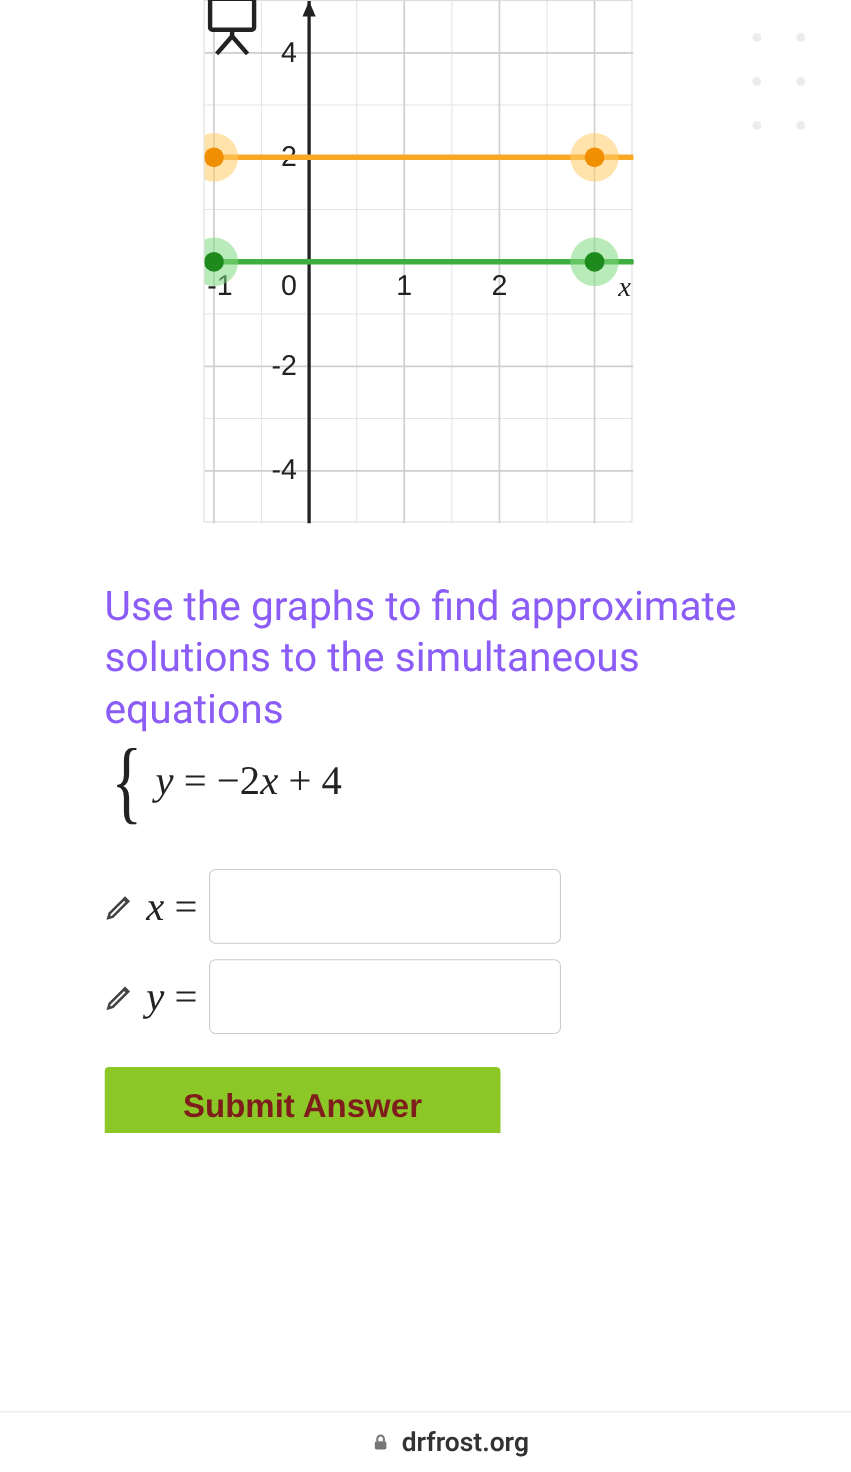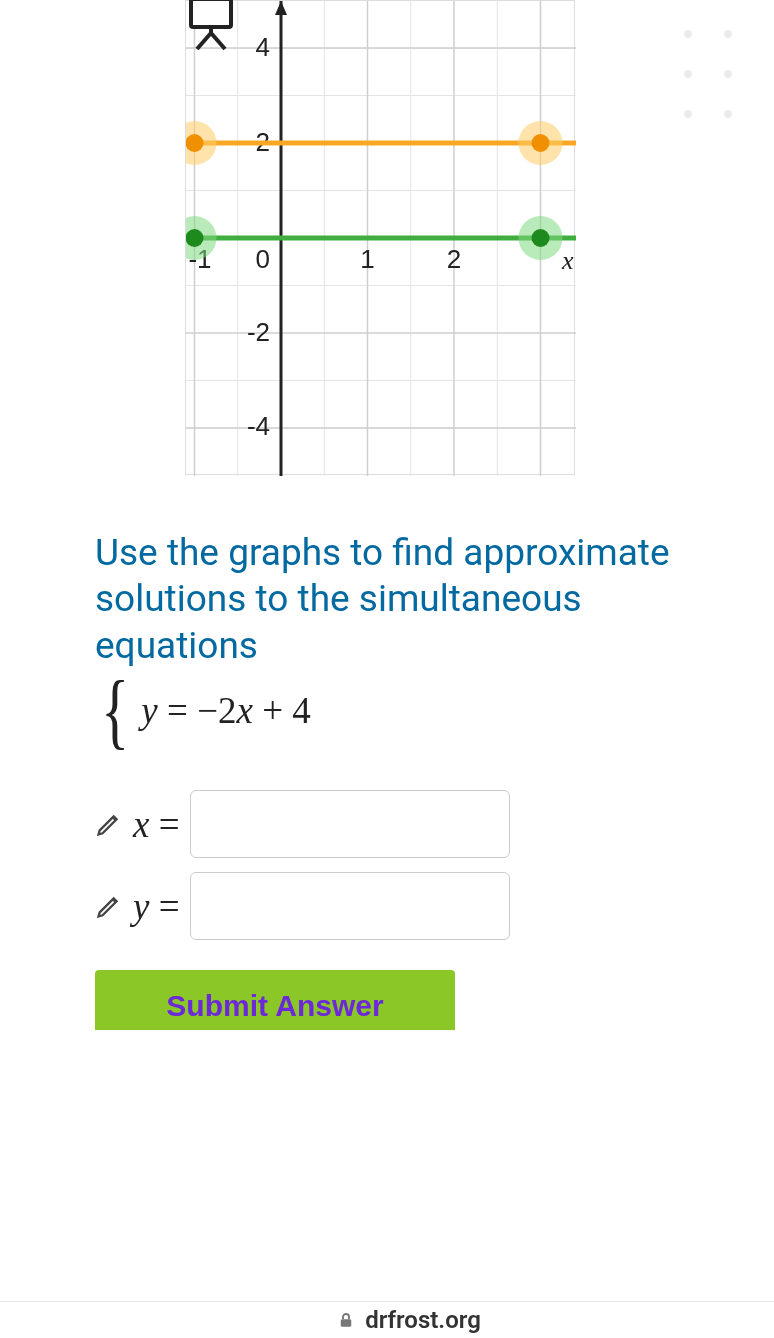--- a/index.html
+++ b/index.html
@@ -10,41 +10,41 @@
   
   .graph-wrap { position: relative; width: 390px; height: 475px; margin-left: 90px; margin-top: 0; border: 1px solid #ddd; background: #fff; overflow: visible; }
   .graph-svg { display: block; }
   .axis-label { font-family: 'Times New Roman', Times, serif; font-style: italic; font-size: 26px; fill: #222; }
   .tick-label { font-family: Arial, sans-serif; font-size: 26px; fill: #222; }
   
   
   .easel { position: absolute; top: -10px; left: -5px; width: 60px; height: 60px; }
   
   
-  .question { margin-top: 55px; font-size: 37px; line-height: 1.25; color: #0369a1; }
+  .question { margin-top: 55px; font-size: 37px; line-height: 1.25; color: #8b5cf6; }
   
   
   .eq-system { display: flex; align-items: center; margin-top: 4px; }
   .brace { font-size: 84px; font-family: 'Times New Roman', Times, serif; line-height: 0.9; margin-right: 6px; transform: scaleX(0.7); }
   .eq-lines { display: flex; flex-direction: column; font-family: 'Times New Roman', Times, serif; font-size: 37px; }
   .eq-lines .var { font-style: italic; }
   
   
   .answer-rows { margin-top: 42px; }
   .answer-row { display: flex; align-items: center; gap: 10px; margin-bottom: 14px; }
   .pencil { width: 28px; height: 28px; }
   .lbl { font-family: 'Times New Roman', Times, serif; font-size: 37px; }
   .lbl .var { font-style: italic; }
   .ans-input { width: 320px; height: 68px; border: 1px solid #ccc; border-radius: 6px; font-size: 28px; padding: 0 12px; background: #fff; }
   
   
-  .submit-btn { margin-top: 30px; width: 360px; height: 70px; border: none; border-radius: 4px; background: #8bc827; color: #6d28d9; font-size: 30px; font-weight: 600; cursor: pointer; text-align: center; line-height: 70px; overflow: hidden; }
+  .submit-btn { margin-top: 30px; width: 360px; height: 70px; border: none; border-radius: 4px; background: #8bc827; color: #7f1d1d; font-size: 30px; font-weight: 600; cursor: pointer; text-align: center; line-height: 70px; overflow: hidden; }
   
   
-  .footer-bar { position: absolute; bottom: 0; left: 0; width: 100%; height: 37px; border-top: 1px solid #e5e5e5; background: #fff; display: flex; align-items: center; justify-content: center; gap: 10px; font-size: 24px; color: #333; padding-left: 44px; }
+  .footer-bar { position: absolute; bottom: 0; left: 0; width: 100%; height: 55px; border-top: 1px solid #e5e5e5; background: #fff; display: flex; align-items: center; justify-content: center; gap: 10px; font-size: 24px; color: #333; padding-left: 44px; }
   .lock { width: 18px; height: 20px; fill: #777; }
   
   
   .submit-clip { height: 60px; overflow: hidden; margin-top: 30px; }
   .submit-clip .submit-btn { margin-top: 0; }
   
   
   .nav-dots { position: absolute; top: 30px; right: 20px; width: 100px; height: 110px; opacity: 0.15; }
   .nav-dots .d { position: absolute; width: 8px; height: 8px; border-radius: 50%; background: #888; }
 </style>

